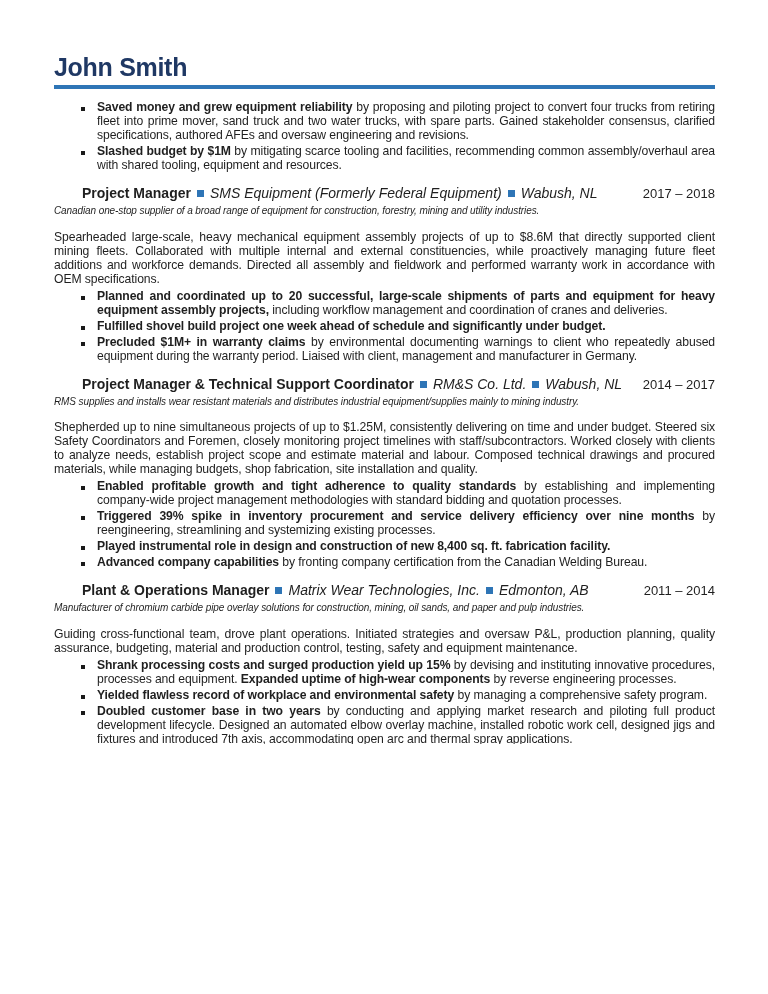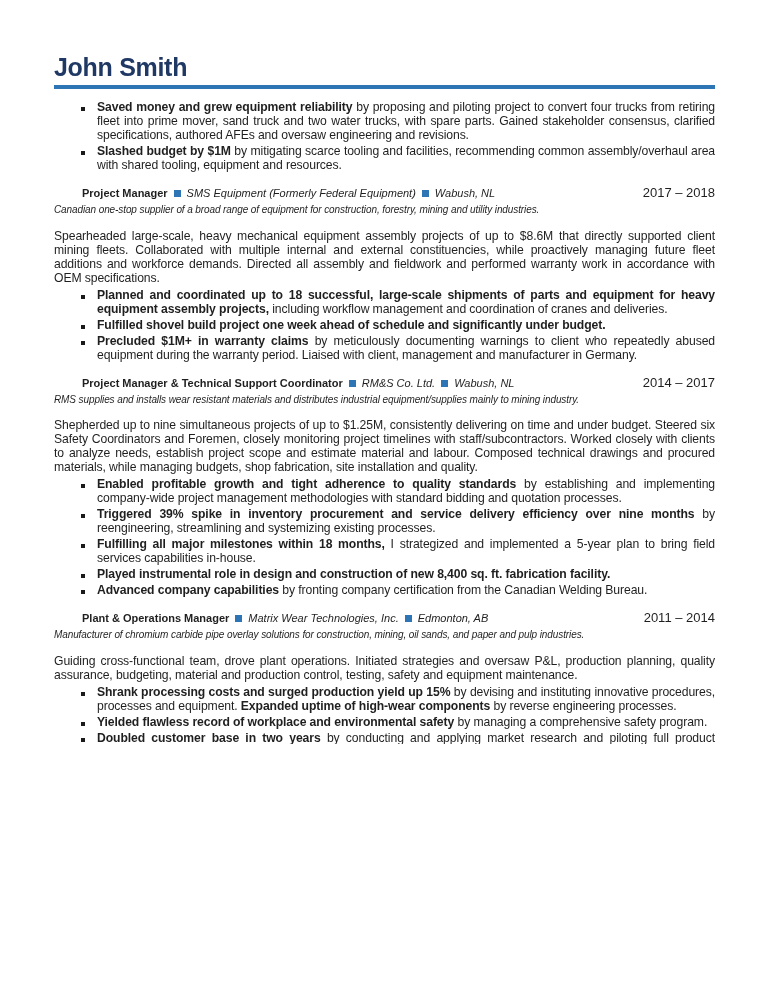--- a/index.html
+++ b/index.html
@@ -28,21 +28,21 @@
   .name-rule{height:4px;background:var(--accent);margin-top:3px;}
   .body-text{font-size:12.2px;line-height:14px;letter-spacing:-0.1px;text-align:justify;}
   ul.bullets{list-style:none;margin:3px 0 0 0;padding:0;}
   ul.bullets li{position:relative;padding-left:43px;margin:0 0 2px 0;}
   .bullet-marker{
     position:absolute;left:27px;top:7px;
     width:4px;height:4px;background:#1a1a1a;
   }
   .job{margin-top:13px;}
   .job-header{display:flex;align-items:baseline;}
-  .job-left{flex:1;min-width:0;font-size:11px;padding-left:28px;}
+  .job-left{flex:1;min-width:0;font-size:14px;padding-left:28px;}
   .job-title{font-weight:700;}
   .company,.loc{font-style:italic;}
   .sq{
     display:inline-block;width:7px;height:7px;
     background:var(--accent);
     margin:0 6px 1px 6px;vertical-align:middle;
   }
   .job-dates{font-size:13px;white-space:nowrap;padding-left:10px;}
   .tagline{font-style:italic;font-size:10px;line-height:16.5px;margin-top:2px;letter-spacing:-0.1px;}
   .summary{margin-top:10px;}
@@ -84,39 +84,38 @@
     <div class="job">
       <div class="job-header">
         <div class="job-left">
           <span class="job-title">Project Manager</span><span class="sq"></span><span class="company">SMS Equipment (Formerly Federal Equipment)</span><span class="sq"></span><span class="loc">Wabush, NL</span>
         </div>
         <div class="job-dates">2017 – 2018</div>
       </div>
       <div class="tagline">Canadian one-stop supplier of a broad range of equipment for construction, forestry, mining and utility industries.</div>
       <div class="summary body-text">Spearheaded large-scale, heavy mechanical equipment assembly projects of up to $8.6M that directly supported client mining fleets. Collaborated with multiple internal and external constituencies, while proactively managing future fleet additions and workforce demands. Directed all assembly and fieldwork and performed warranty work in accordance with OEM specifications.</div>
       <ul class="bullets body-text">
-        <li><span class="bullet-marker"></span><b>Planned and coordinated up to 18 successful, large-scale shipments of parts and equipment for heavy equipment assembly projects,</b><span> including workflow management and coordination of cranes and deliveries.</span></li>
+        <li><span class="bullet-marker"></span><b>Planned and coordinated up to 20 successful, large-scale shipments of parts and equipment for heavy equipment assembly projects,</b><span> including workflow management and coordination of cranes and deliveries.</span></li>
         <li><span class="bullet-marker"></span><b>Fulfilled shovel build project one week ahead of schedule and significantly under budget.</b></li>
-        <li><span class="bullet-marker"></span><b>Precluded $1M+ in warranty claims</b><span> by meticulously documenting warnings to client who repeatedly abused equipment during the warranty period. Liaised with client, management and manufacturer in Germany.</span></li>
+        <li><span class="bullet-marker"></span><b>Precluded $1M+ in warranty claims</b><span> by environmental documenting warnings to client who repeatedly abused equipment during the warranty period. Liaised with client, management and manufacturer in Germany.</span></li>
       </ul>
     </div>
 
     <div class="job">
       <div class="job-header">
         <div class="job-left">
           <span class="job-title">Project Manager &amp; Technical Support Coordinator</span><span class="sq"></span><span class="company">RM&amp;S Co. Ltd.</span><span class="sq"></span><span class="loc">Wabush, NL</span>
         </div>
         <div class="job-dates">2014 – 2017</div>
       </div>
       <div class="tagline">RMS supplies and installs wear resistant materials and distributes industrial equipment/supplies mainly to mining industry.</div>
       <div class="summary body-text">Shepherded up to nine simultaneous projects of up to $1.25M, consistently delivering on time and under budget. Steered six Safety Coordinators and Foremen, closely monitoring project timelines with staff/subcontractors. Worked closely with clients to analyze needs, establish project scope and estimate material and labour. Composed technical drawings and procured materials, while managing budgets, shop fabrication, site installation and quality.</div>
       <ul class="bullets body-text">
         <li><span class="bullet-marker"></span><b>Enabled profitable growth and tight adherence to quality standards</b><span> by establishing and implementing company-wide project management methodologies with standard bidding and quotation processes.</span></li>
         <li><span class="bullet-marker"></span><b>Triggered 39% spike in inventory procurement and service delivery efficiency over nine months</b><span> by reengineering, streamlining and systemizing existing processes.</span></li>
-        <li><span class="bullet-marker"></span><b>Fulfilling all major milestones within 18 months,</b><span> I strategized and implemented a 5-year plan to bring field services capabilities in-house.</span></li>
         <li><span class="bullet-marker"></span><b>Played instrumental role in design and construction of new 8,400 sq. ft. fabrication facility.</b></li>
         <li><span class="bullet-marker"></span><b>Advanced company capabilities</b><span> by fronting company certification from the Canadian Welding Bureau.</span></li>
       </ul>
     </div>
 
     <div class="job">
       <div class="job-header">
         <div class="job-left">
           <span class="job-title">Plant &amp; Operations Manager</span><span class="sq"></span><span class="company">Matrix Wear Technologies, Inc.</span><span class="sq"></span><span class="loc">Edmonton, AB</span>
         </div>

